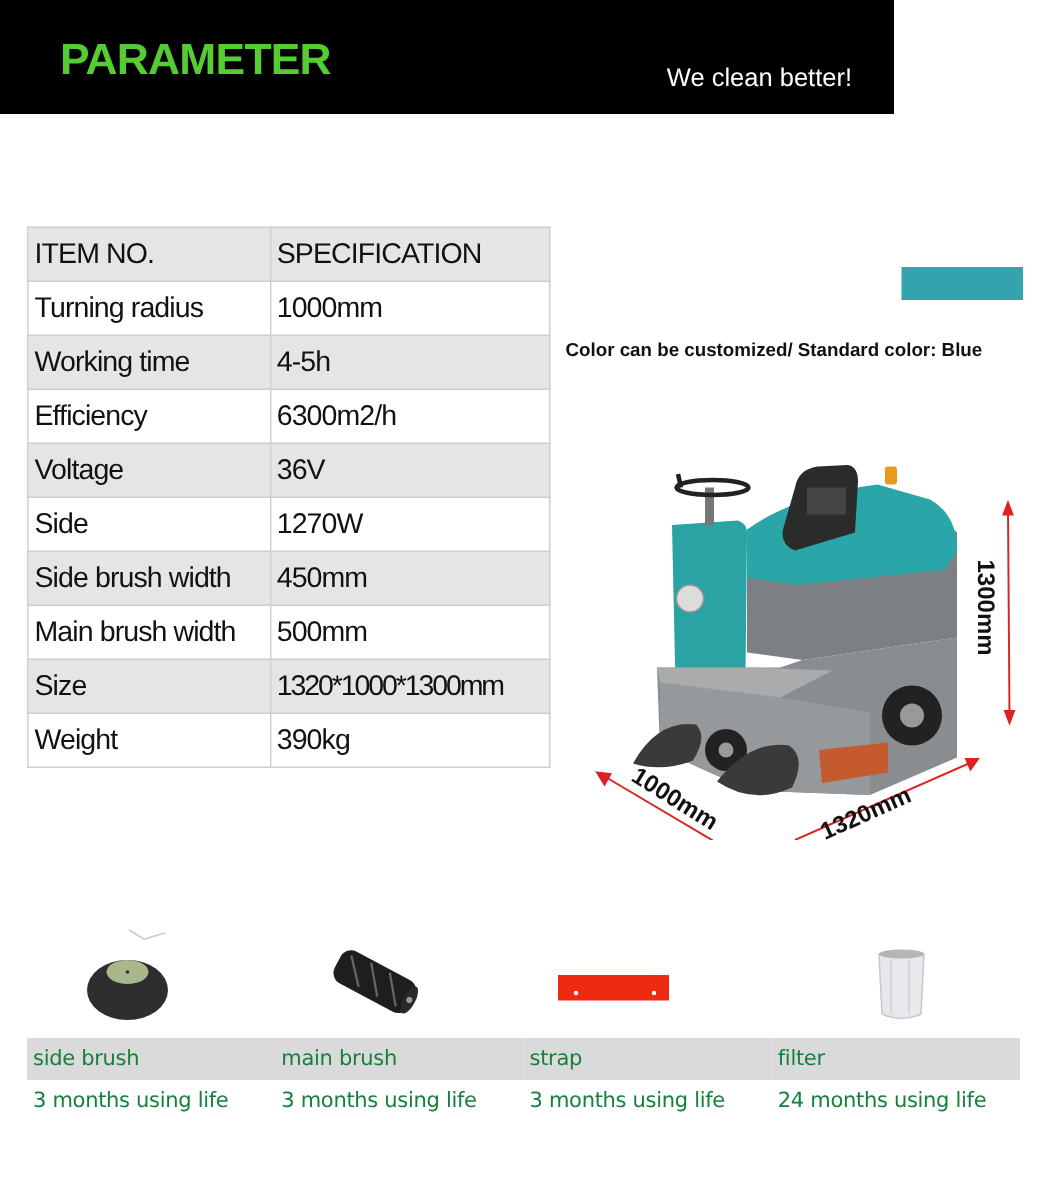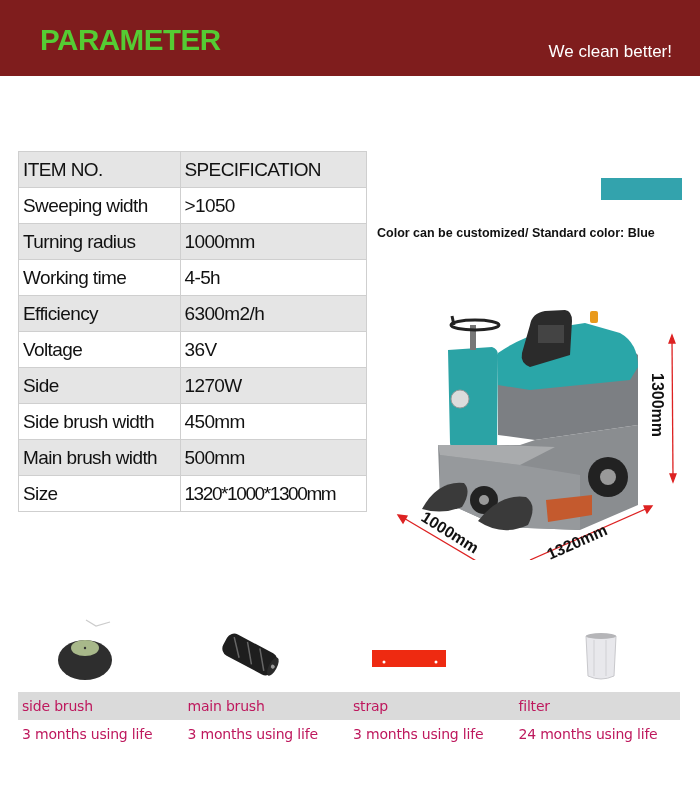--- a/index.html
+++ b/index.html
@@ -1,18 +1,18 @@
 <!DOCTYPE html>
 <html><head>
 <meta charset="utf-8">
 <style>
   html, body { margin:0; padding:0; }
   body { width:700px; height:800px; background:#ffffff; position:relative; overflow:hidden;
          font-family:"DejaVu Sans", sans-serif; }
-  .banner { position:absolute; left:0; top:0; width:700px; height:76px; background:#7f1d1d; }
+  .banner { position:absolute; left:0; top:0; width:596px; height:76px; background:#000000; }
   .banner-title { position:absolute; left:40px; top:24px; font-family:"Liberation Sans", sans-serif;
          font-weight:bold; font-size:29px; color:#55cc33; letter-spacing:-0.5px; transform:scaleX(1.02); transform-origin:left; }
   .banner-slogan { position:absolute; right:28px; top:42px; font-family:"Liberation Sans", sans-serif;
          font-weight:normal; font-size:17px; color:#ffffff; }
 
   .spec-table { position:absolute; left:18px; top:151px; width:349px; border-collapse:collapse; }
   .spec-table td { border:1px solid #cfcfcf; height:35px; padding:0 0 0 4px; font-family:Liberation Sans, sans-serif;
          font-size:19px; color:#111; white-space:nowrap; letter-spacing:-0.6px; transform-origin:left; }
   .spec-table tr:nth-child(odd) td { background:#e5e5e5; }
   .spec-table tr:nth-child(even) td { background:#ffffff; }
@@ -25,41 +25,37 @@
   .color-note { position:absolute; left:377px; top:226px; font-family:"Liberation Sans", sans-serif;
          font-weight:bold; font-size:12.5px; color:#111; white-space:nowrap;text-align:right; }
 
   .machine { position:absolute; left:380px; top:295px; width:310px; height:265px; }
 
   .parts { position:absolute; left:18px; top:610px; width:662px; height:82px; }
   .part { position:absolute; top:0; width:160px; height:82px; }
 
   .acc-table { position:absolute; left:18px; top:692px; width:662px; border-collapse:collapse; }
   .acc-table td { height:28px; padding:0 0 0 4px; font-family:"DejaVu Sans", sans-serif; font-size:14px;
-         color:#be185d; white-space:nowrap; width:157px; letter-spacing:-0.2px; }
+         color:#15803d; white-space:nowrap; width:157px; letter-spacing:-0.2px; }
   .acc-table tr:nth-child(odd) td { background:#dadada; }
   .acc-table tr:nth-child(even) td { background:#ffffff; }
 </style>
 </head>
 <body>
 
 <div class="banner">
   <div class="banner-title">PARAMETER</div>
   <div class="banner-slogan">We clean better!</div>
 </div>
 
 <table class="spec-table">
   <tbody>
       <tr class="head">
     <td class="c1"><span>ITEM NO.</span></td>
     <td class="c2"><span>SPECIFICATION</span></td>
-  </tr>
-  <tr>
-    <td class="c1">Sweeping width</td>
-    <td class="c2">&gt;1050</td>
   </tr>
   <tr>
     <td class="c1">Turning radius</td>
     <td class="c2">1000mm</td>
   </tr>
   <tr>
     <td class="c1">Working time</td>
     <td class="c2">4-5h</td>
   </tr>
   <tr>
@@ -78,20 +74,24 @@
     <td class="c1">Side brush width</td>
     <td class="c2">450mm</td>
   </tr>
   <tr>
     <td class="c1">Main brush width</td>
     <td class="c2">500mm</td>
   </tr>
   <tr>
     <td class="c1">Size</td>
     <td class="c2" style="letter-spacing:-1.4px">1320*1000*1300mm</td>
+  </tr>
+  <tr>
+    <td class="c1">Weight</td>
+    <td class="c2">390kg</td>
   </tr>
 </tbody>
   </table>
 
 <div class="swatch" style="background:#33a3ad;"></div>
 <div class="color-note">Color can be customized/ Standard color: Blue</div>
 
 <svg class="machine" viewBox="0 0 310 265" xmlns="http://www.w3.org/2000/svg">
 
   <polygon points="58,150 140,150 155,145 258,130 258,210 200,235 120,232 60,205" fill="#8a8d90"></polygon>

